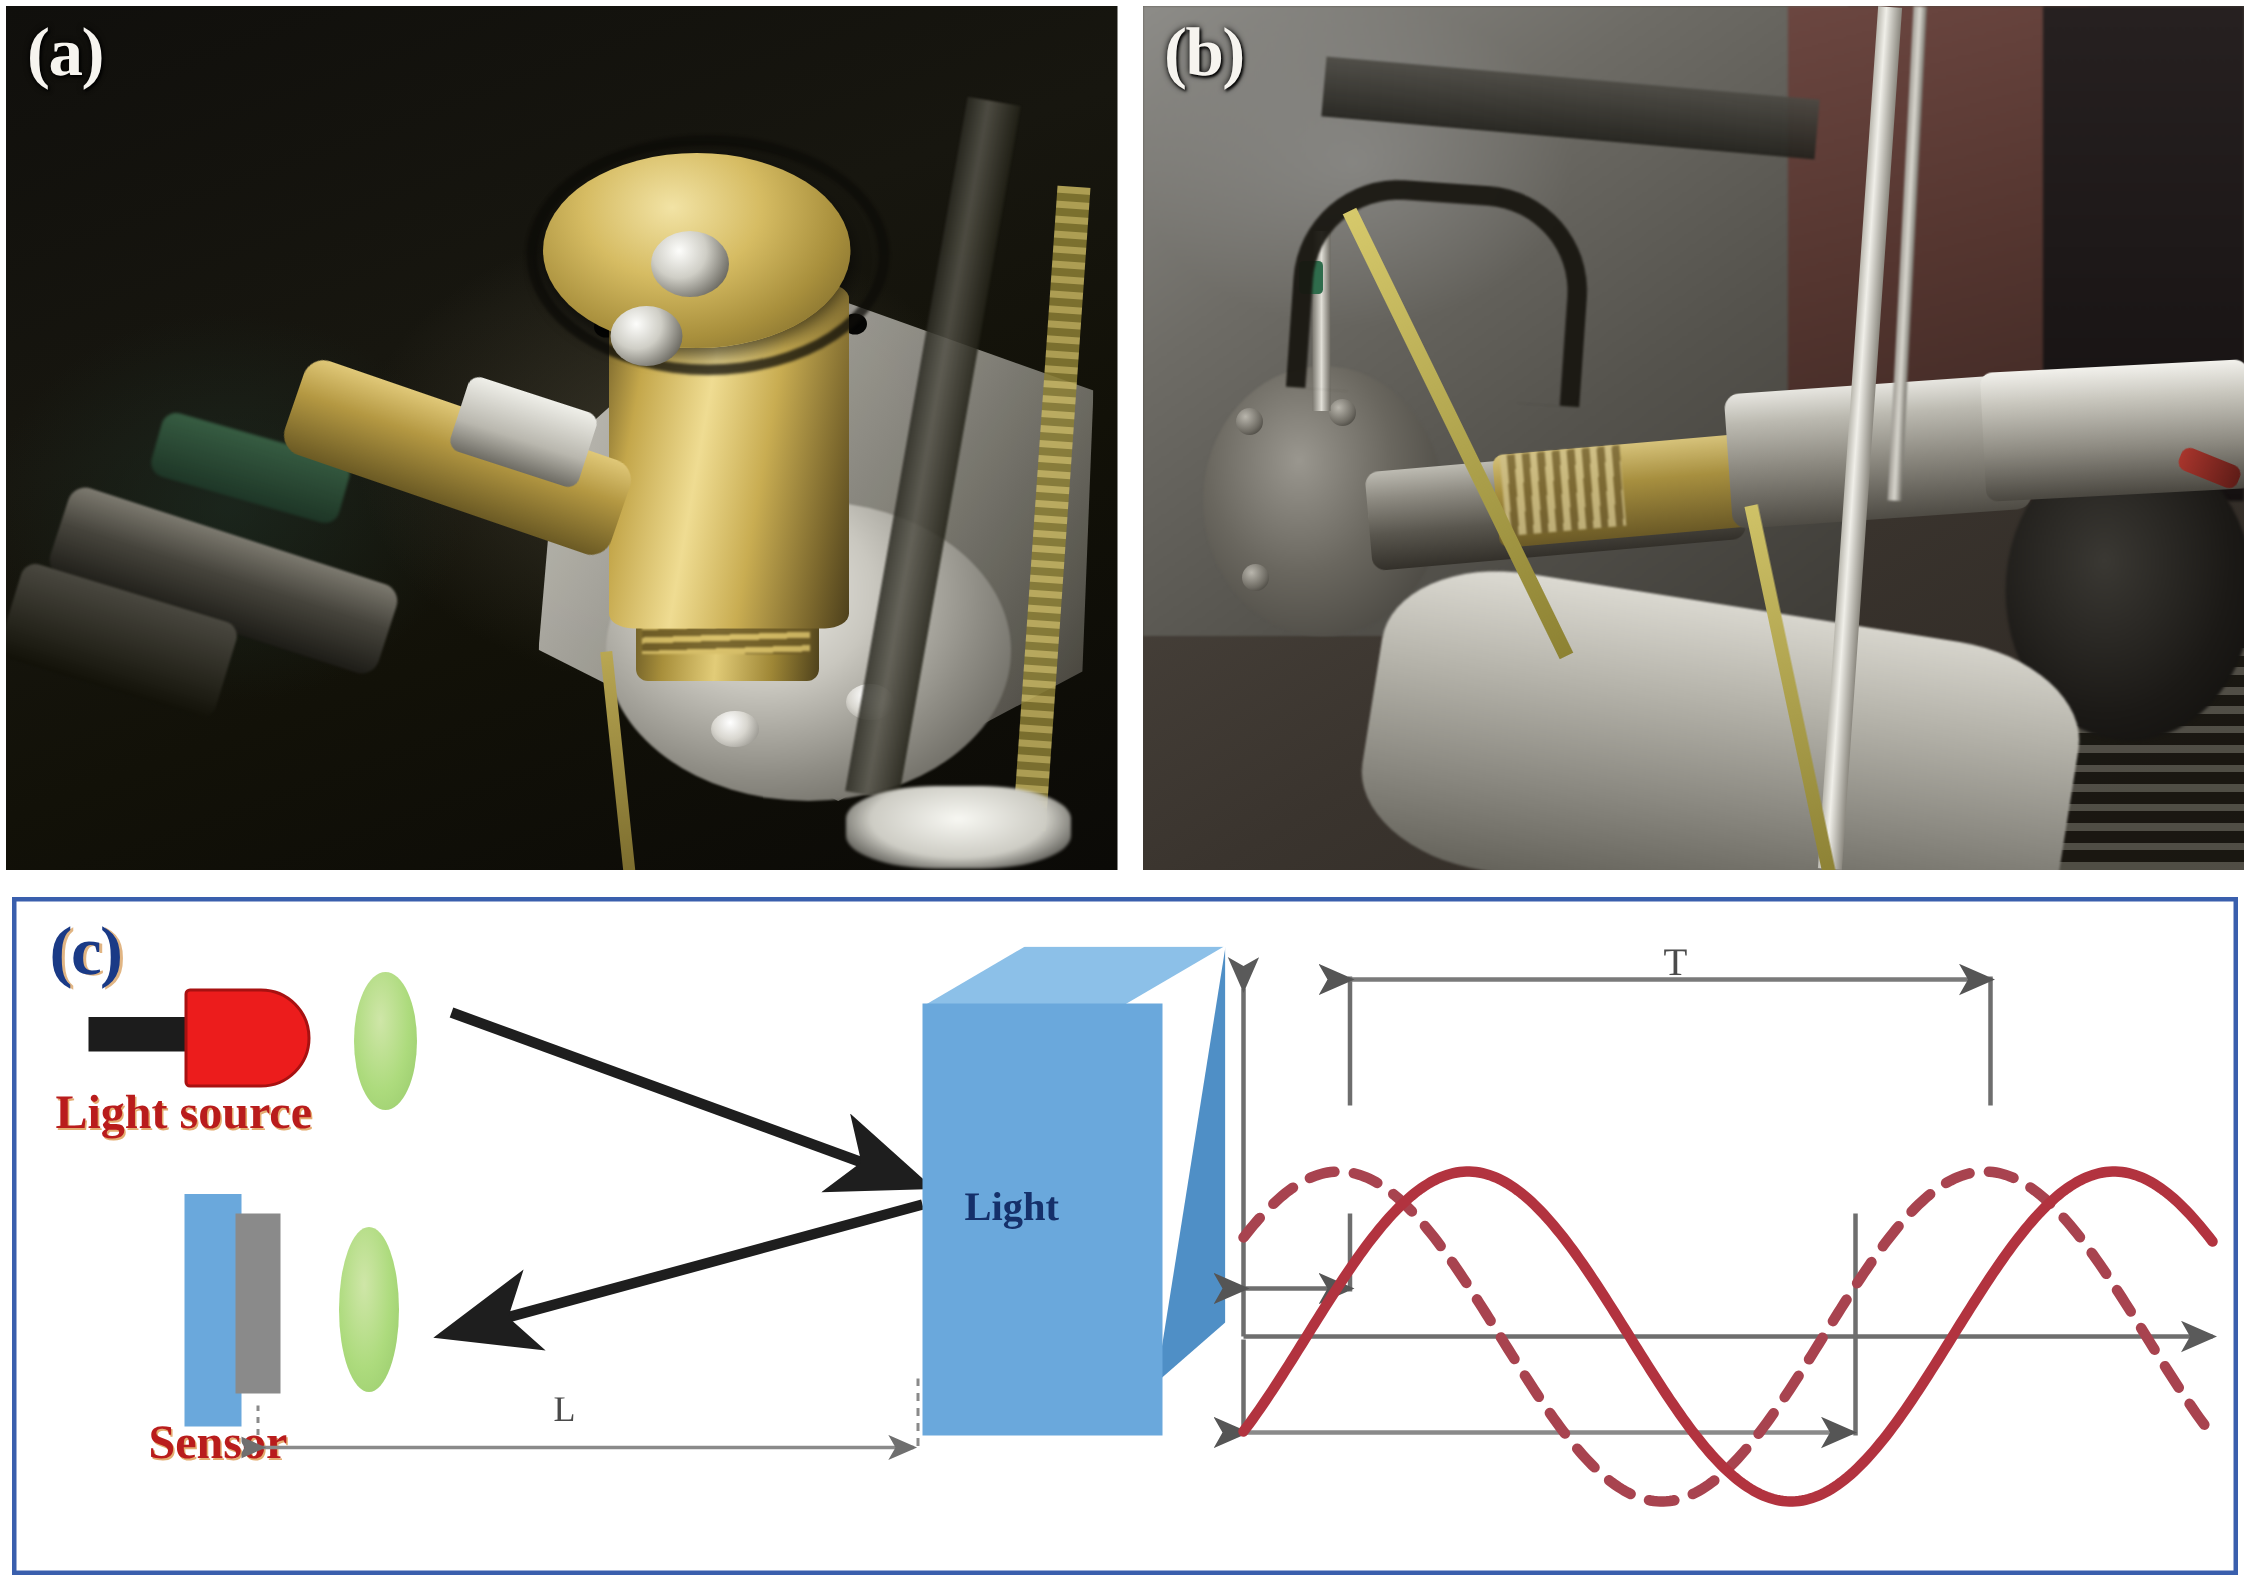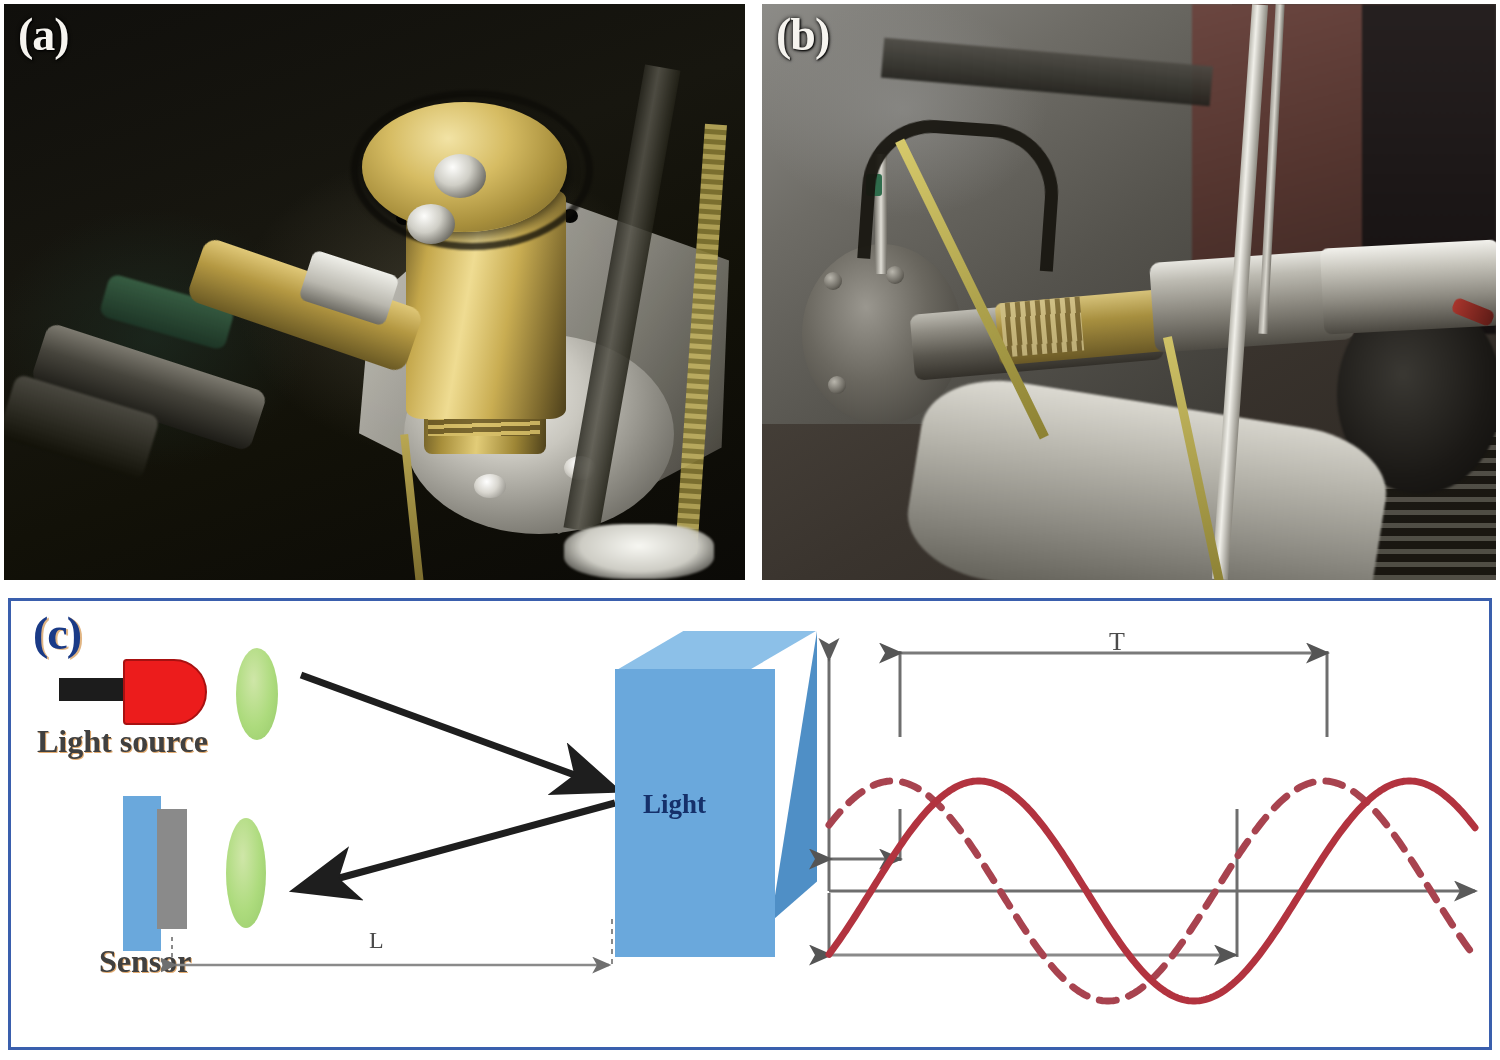--- a/index.html
+++ b/index.html
@@ -119,21 +119,21 @@
     background:#2f6c4c;filter:blur(.5px);}
 
   
   #panel-c{position:absolute;left:8px;top:598px;width:1484px;height:452px;
     background:#ffffff;border:3px solid #3a5fad;box-sizing:border-box;}
   #c-label{position:absolute;left:22px;top:6px;font-weight:bold;font-size:46px;
     color:#1a3a86;font-family:"Liberation Serif",serif;
     text-shadow:2px 1px 0 rgba(200,120,30,.55);letter-spacing:-1px;}
 
   .txt{position:absolute;font-family:"Liberation Serif",serif;font-weight:bold;
-       color:#404040;text-shadow:1px 1px 0 rgba(214,128,36,.65);}
+       color:#b91c1c;text-shadow:1px 1px 0 rgba(214,128,36,.65);}
 
   
   #led-stem{position:absolute;left:48px;top:77px;width:72px;height:23px;background:#1c1c1c;}
   #led-body{position:absolute;left:112px;top:58px;width:80px;height:62px;
     background:#ec1c1c;border:2px solid #a81111;border-radius:4px 36px 36px 4px;}
   #lens-top{position:absolute;left:225px;top:47px;width:42px;height:92px;border-radius:50%;
     background:radial-gradient(ellipse at 42% 35%,#cfe6a8 0%,#addb7d 55%,#96c96a 100%);}
   #lens-bot{position:absolute;left:215px;top:217px;width:40px;height:110px;border-radius:50%;
     background:radial-gradient(ellipse at 42% 35%,#cfe6a8 0%,#addb7d 55%,#96c96a 100%);}
   #sens-blue{position:absolute;left:112px;top:195px;width:38px;height:155px;background:#6aa8dc;}

